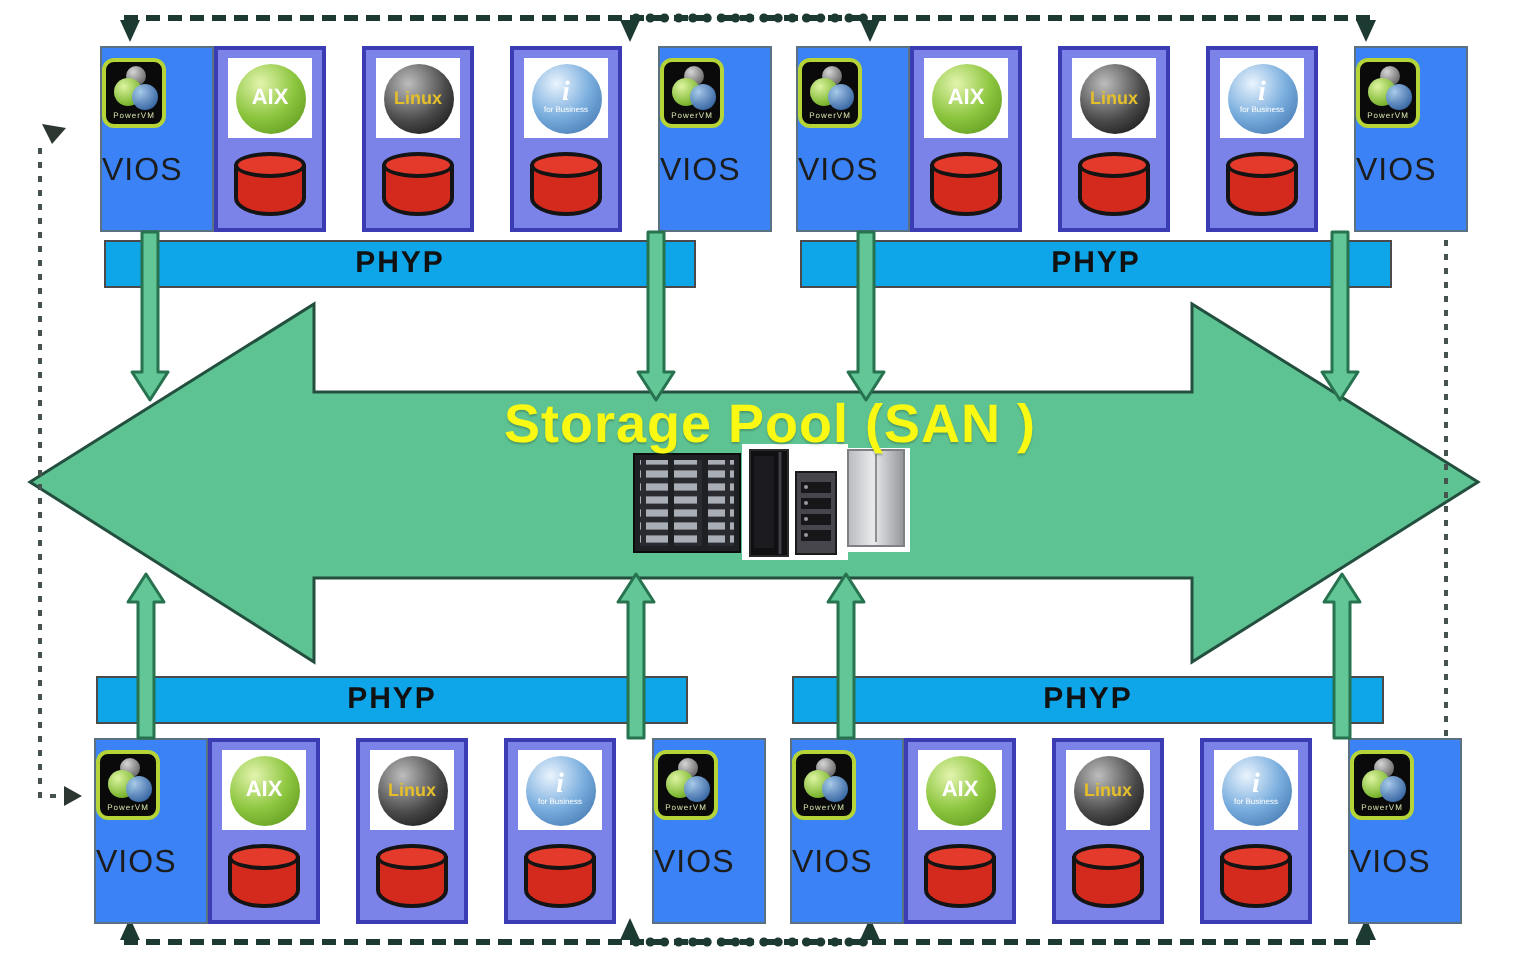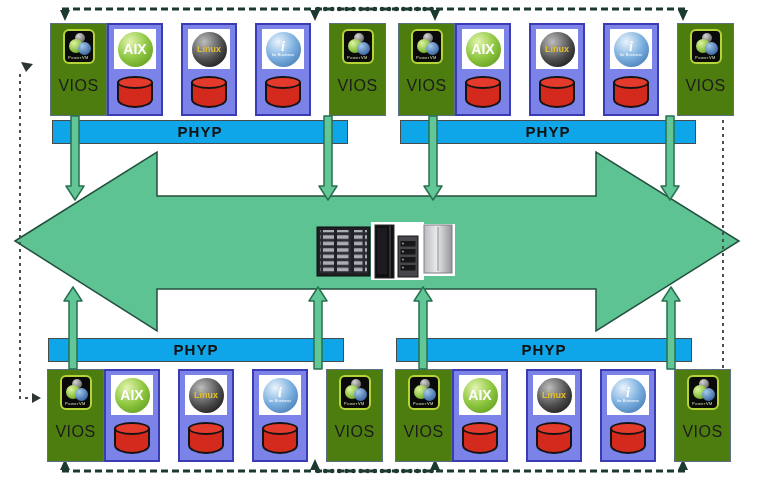--- a/index.html
+++ b/index.html
@@ -3,22 +3,22 @@
 <meta charset="utf-8">
 <style>
   html,body{margin:0;padding:0;background:#fff;}
   .stage{position:relative;width:767px;height:487px;background:#ffffff;overflow:hidden;
          font-family:"Liberation Sans",sans-serif;}
   svg.layer{position:absolute;left:0;top:0;pointer-events:none;}
   #bg{z-index:0;} #fg{z-index:3;}
 
   .quadrant{position:absolute;z-index:2;}
   .server-box{position:absolute;left:0;display:flex;align-items:flex-start;}
-  .vios{width:57px;height:93px;background:#4d7c0f;border:1.5px solid #5b7080;
-        box-sizing:border-box;display:flex;flex-direction:column;align-items:center;}
+  .vios{width:57px;height:93px;background:#3b82f6;border:1.5px solid #5b7080;
+        box-sizing:border-box;display:flex;flex-direction:column;align-items:flex-start;}
   .partition{width:56px;height:93px;background:#7b82e8;border:2px solid #3b3bb4;
         box-sizing:border-box;display:flex;flex-direction:column;align-items:center;}
   .gap{margin-left:18px;}
   .vios-label{margin-top:13px;font-size:16px;color:#1c1c1c;letter-spacing:.5px;}
 
   .phyp{position:absolute;width:296px;height:24px;background:#0ea5e9;border:1.5px solid #4a4a4a;
         box-sizing:border-box;text-align:center;line-height:21px;font-size:15px;color:#111;
         font-weight:600;letter-spacing:1px;}
 
   
@@ -29,21 +29,21 @@
   .pvm-s2{width:14px;height:14px;left:4px;top:8px;background:radial-gradient(circle at 35% 30%,#ddf4a0,#7ab52e 70%,#4d7b17);}
   .pvm-s3{width:13px;height:13px;left:13px;top:11px;background:radial-gradient(circle at 35% 30%,#a9cdf2,#3e6fae 75%);opacity:.95;}
   .pvm-txt{position:absolute;left:0;right:0;bottom:2px;font-size:4px;line-height:4px;
         color:#d9e8ad;text-align:center;letter-spacing:.5px;}
 
   
   .os-icon{width:42px;height:40px;background:#fff;margin-top:4px;display:flex;
         align-items:center;justify-content:center;}
   .ball{width:35px;height:35px;border-radius:50%;display:flex;flex-direction:column;
         align-items:center;justify-content:center;color:#fff;font-weight:bold;}
-  .aix-ball{background:radial-gradient(circle at 35% 28%,#e3f4ae,#8dc63f 50%,#5f9a1e 90%);font-size:14px;}
+  .aix-ball{background:radial-gradient(circle at 35% 28%,#e3f4ae,#8dc63f 50%,#5f9a1e 90%);font-size:11px;}
   .linux-ball{background:radial-gradient(circle at 35% 28%,#bdbdbd,#4a4a4a 55%,#101010 95%);
         color:#e4bf2b;font-size:9px;}
   .i-ball{background:radial-gradient(circle at 35% 28%,#eaf4fd,#7aaede 50%,#3c71ad 95%);}
   .i-letter{font-family:"Liberation Serif",serif;font-style:italic;font-size:14px;line-height:11px;}
   .i-sub{font-size:4px;font-weight:normal;line-height:5px;}
 
   
   .disk{position:relative;width:36px;height:32px;margin-top:7px;}
   .disk::before{content:'';position:absolute;left:0;top:6px;width:36px;height:26px;
         background:#d4291d;border:2px solid #141414;border-top:none;box-sizing:border-box;
@@ -329,13 +329,14 @@
       <path d="M324 116 L324 186 L319 186 L328 200 L337 186 L332 186 L332 116 Z"></path>
       <path d="M429 116 L429 186 L424 186 L433 200 L442 186 L437 186 L437 116 Z"></path>
       <path d="M666 116 L666 186 L661 186 L670 200 L679 186 L674 186 L674 116 Z"></path>
       <path d="M69 369 L69 301 L64 301 L73 287 L82 301 L77 301 L77 369 Z"></path>
       <path d="M314 369 L314 301 L309 301 L318 287 L327 301 L322 301 L322 369 Z"></path>
       <path d="M419 369 L419 301 L414 301 L423 287 L432 301 L427 301 L427 369 Z"></path>
       <path d="M667 369 L667 301 L662 301 L671 287 L680 301 L675 301 L675 369 Z"></path>
     </g>
   </svg>
 
+  <div class="pool-title">Storage Pool (SAN )</div>
 </div>
 
 </body></html>

